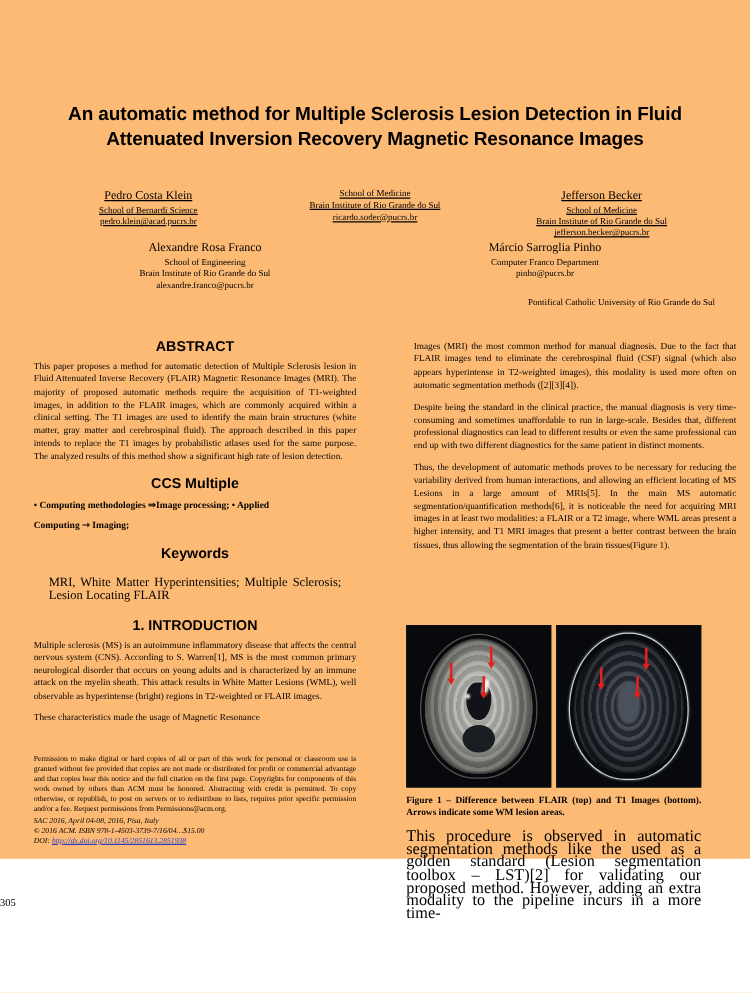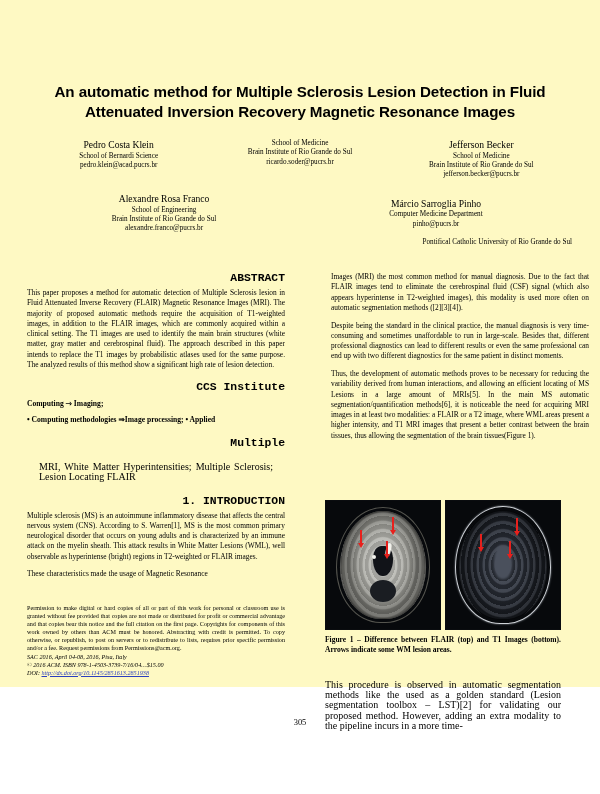--- a/index.html
+++ b/index.html
@@ -13,21 +13,21 @@
     position: relative;
     font-family: "Liberation Serif", serif;
     color: #000000;
     overflow: hidden;
   }
   .page {
     position: absolute;
     left: 0; top: 0;
     width: 600px;
     height: 687px;
-    background: #fef9c3;
+    background: #fdba74;
   }
 
   
   .title-block {
     position: absolute;
     left: 40px;
     top: 82px;
     width: 520px;
     text-align: center;
   }
@@ -40,22 +40,22 @@
   }
 
   
   .authors-row {
     position: absolute;
     left: 28px;
     width: 544px;
     display: flex;
     justify-content: space-between;
   }
-  .authors-row-1 { top: 139px; }
-  .authors-row-2 { top: 193px; align-items: center; }
+  .authors-row-1 { top: 151px; text-decoration: underline; }
+  .authors-row-2 { top: 193px; }
   .author {
     text-align: center;
     flex: 1 1 0;
   }
   .author-name {
     font-size: 9.6px;
     line-height: 12.6px;
   }
   .author-lines {
     font-size: 7.2px;
@@ -78,26 +78,26 @@
     top: 272px;
     width: 258px;
     font-size: 7.4px;
     line-height: 10.25px;
     text-align: justify;
   }
   .col-left  { left: 27px; }
   .col-right { left: 307px; margin-left: 24px; }
 
   h2.sec {
-    font-family: Liberation Mono, monospace;
+    font-family: Liberation Sans, sans-serif;
     font-weight: bold;
     font-size: 11.4px;
     line-height: 13px;
     margin: 0 0 3px 0;
-    text-align: right;
+    text-align: center;
   }
   h2.sec.spaced { margin-top: 11px; }
   p.para {
     margin: 0 0 7.5px 0;
     text-align: justify;
     hyphens: auto;
   }
   p.para:last-child { margin-bottom: 0; }
 
   .ccs-line {
@@ -274,32 +274,31 @@
   }
 
   .fig-caption {
     margin-top: 5px;
     font-weight: bold;
     font-size: 7.5px;
     line-height: 10.4px;
     text-align: justify;
   }
   .fig-after {
-    margin-top: 24px;
-    font-size: 10px;
+    margin-top: 8px;
+    font-size: 13px;
     line-height: 10.25px;
     text-align: justify;
   }
 
   .page-number {
     position: absolute;
     left: 0;
     top: 718px;
     width: 600px;
-    text-align: center;
     font-size: 8.4px;
   }
 </style>
 </head>
 <body>
 
 <div class="page">
 
   <div class="title-block">
     <div class="paper-title">An automatic method for Multiple Sclerosis Lesion Detection in Fluid Attenuated Inversion Recovery Magnetic Resonance Images</div>
@@ -335,37 +334,37 @@
       <div class="author-name">Alexandre Rosa Franco</div>
       <div class="author-lines">
         <div>School of Engineering</div>
         <div>Brain Institute of Rio Grande do Sul</div>
         <div>alexandre.franco@pucrs.br</div>
       </div>
     </div>
     <div class="author">
       <div class="author-name">Márcio Sarroglia Pinho</div>
       <div class="author-lines">
-        <div>Computer Medicine Department</div>
+        <div>Computer Franco Department</div>
         <div>pinho@pucrs.br</div>
       </div>
     </div>
   </div>
 
   <div class="affil-footer">Pontifical Catholic University of Rio Grande do Sul</div>
 
   <div class="col col-left">
     <h2 class="sec">ABSTRACT</h2>
     <p class="para">This paper proposes a method for automatic detection of Multiple Sclerosis lesion in Fluid Attenuated Inverse Recovery (FLAIR) Magnetic Resonance Images (MRI). The majority of proposed automatic methods require the acquisition of T1-weighted images, in addition to the FLAIR images, which are commonly acquired within a clinical setting. The T1 images are used to identify the main brain structures (white matter, gray matter and cerebrospinal fluid). The approach described in this paper intends to replace the T1 images by probabilistic atlases used for the same purpose. The analyzed results of this method show a significant high rate of lesion detection.</p>
 
-    <h2 class="sec spaced">CCS Institute</h2>
+    <h2 class="sec spaced">CCS Multiple</h2>
+    <p class="ccs-line">• Computing methodologies ⇒Image processing; • Applied</p>
     <p class="ccs-line">Computing ⇾ Imaging;</p>
-    <p class="ccs-line">• Computing methodologies ⇒Image processing; • Applied</p>
-
-    <h2 class="sec spaced">Multiple</h2>
+
+    <h2 class="sec spaced">Keywords</h2>
     <p class="kw-line">MRI, White Matter Hyperintensities; Multiple Sclerosis; Lesion Locating FLAIR</p>
 
     <h2 class="sec spaced">1.  INTRODUCTION</h2>
     <p class="para">Multiple sclerosis (MS) is an autoimmune inflammatory disease that affects the central nervous system (CNS).  According to S. Warren[1], MS is the most common primary neurological disorder that occurs on young adults and is characterized by an immune attack on the myelin sheath. This attack results in White Matter Lesions (WML), well observable as hyperintense (bright) regions in T2-weighted or FLAIR images.</p>
     <p class="para">These characteristics made the usage of Magnetic Resonance</p>
   </div>
 
   <div class="copyright">
     <span>Permission to make digital or hard copies of all or part of this work for personal or classroom use is granted without fee provided that copies are not made or distributed for profit or commercial advantage and that copies bear this notice and the full citation on the first page. Copyrights for components of this work owned by others than ACM must be honored. Abstracting with credit is permitted. To copy otherwise, or republish, to post on servers or to redistribute to lists, requires prior specific permission and/or a fee. Request permissions from Permissions@acm.org.</span>
     <span class="italic">SAC 2016, April 04-08, 2016, Pisa, Italy</span>

